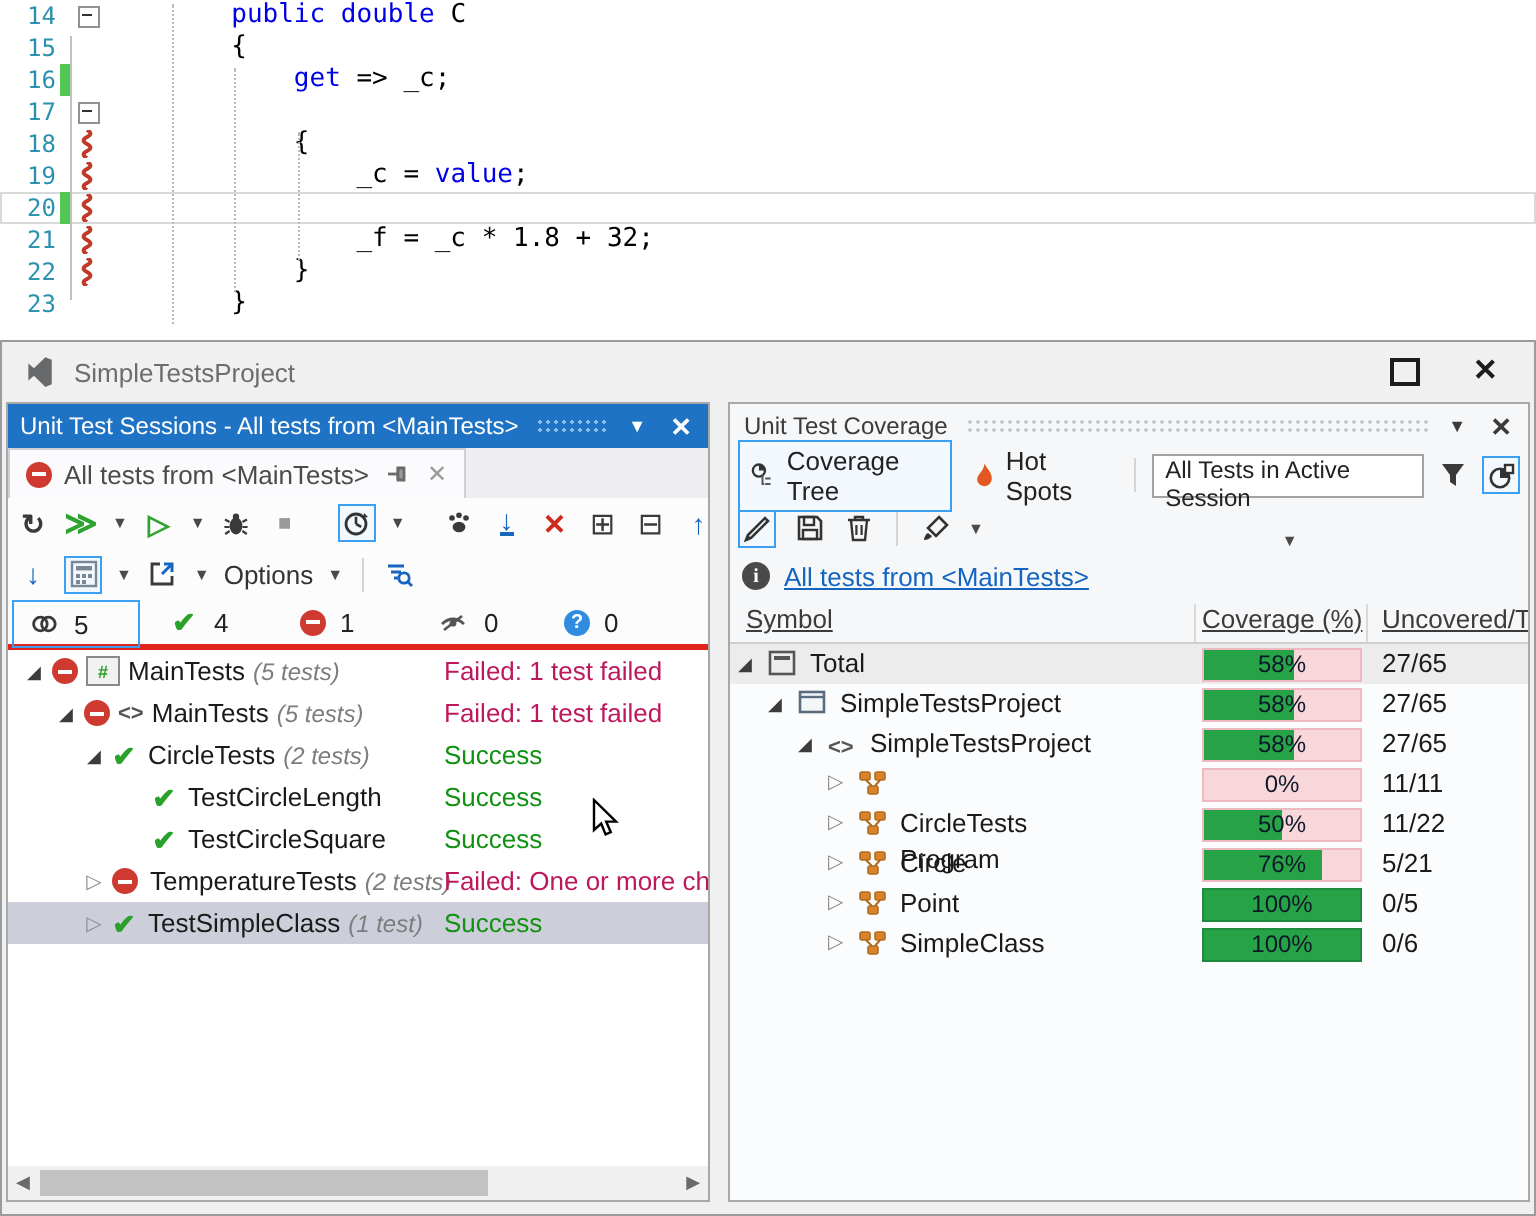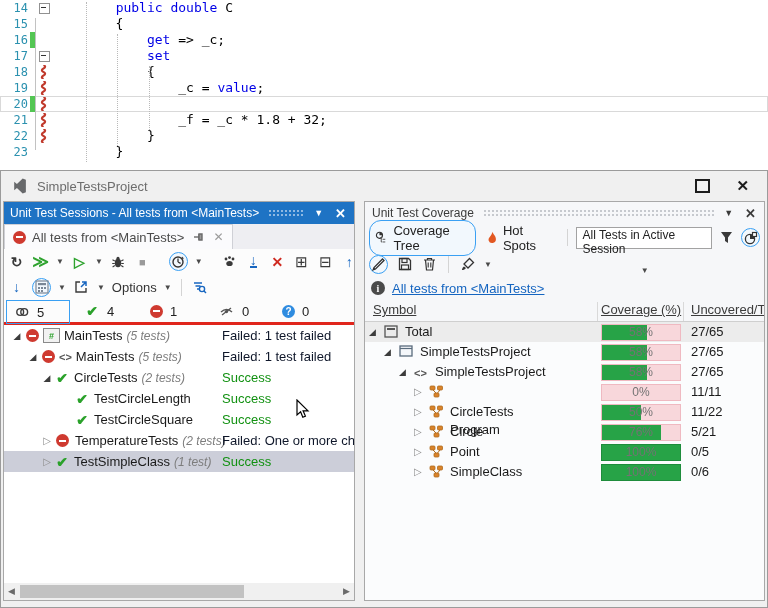--- a/index.html
+++ b/index.html
@@ -51,21 +51,21 @@
   .toolbar{height:25px;background:#fcfcfc;display:flex;align-items:center;gap:7px;
            padding:0 4px;flex:0 0 auto;}
   .tb-sep{width:1px;height:17px;background:#d4d4d4;margin:0 2px;}
   .ico{display:inline-flex;align-items:center;justify-content:center;width:17px;height:17px;flex:0 0 auto;}
   .glyph{font-size:14px;color:#3a3a3a;}
   .green{color:#2fa32f;font-weight:bold;}
   .blue{color:#1766c0;font-weight:bold;}
   .redx{color:#cf2a20;font-weight:bold;}
   .gray{color:#9a9a9a;}
   .ddcaret{font-size:8px;color:#4a4a4a;}
-  .sel-box{border:1px solid #3aa0f3;background:#f2f8fd;border-radius:12px;}
+  .sel-box{border:1px solid #3aa0f3;background:#f2f8fd;border-radius:0;}
   .dl-under{border-bottom:2px solid #1766c0;line-height:11px;}
   .opt-label{font-size:13px;color:#333;}
   .lp-status{height:22px;background:#fcfcfc;position:relative;flex:0 0 auto;font-size:13px;color:#222;}
   .st-item{position:absolute;top:0;height:22px;display:flex;align-items:center;gap:7px;}
   .st-box{border:1px solid #3aa0f3;padding:0 6px;width:50px;}
   .qcirc{width:13px;height:13px;border-radius:50%;background:#2f8ce0;color:#fff;font-size:10px;
          font-weight:bold;display:inline-flex;align-items:center;justify-content:center;}
   .stop{width:13px;height:13px;border-radius:50%;background:#cf3a30;display:inline-flex;
         align-items:center;justify-content:center;flex:0 0 auto;}
   .stop i{display:block;width:7px;height:2px;background:#fff;}
@@ -73,21 +73,21 @@
   .test-tree{flex:1;background:#fff;overflow:hidden;position:relative;}
   .t-row{height:21px;display:flex;align-items:center;position:relative;font-size:13px;white-space:nowrap;}
   .t-row.sel{background:#ccced9;}
   .exp{width:14px;text-align:center;flex:0 0 auto;}
   .exp-open{font-size:9px;color:#3c3c3c;}
   .exp-closed{font-size:10px;color:#8c8c8c;}
   .chk{color:#2aa12a;font-weight:bold;font-size:14px;width:16px;text-align:center;flex:0 0 auto;}
   .t-name{color:#1a1a1a;margin-left:4px;}
   .t-count{color:#7d7d7d;font-style:italic;font-size:12px;margin-left:4px;}
   .t-result{position:absolute;left:218px;top:0;height:21px;line-height:21px;}
-  .res-failed{color:#0f172a;}
+  .res-failed{color:#be185d;}
   .res-passed{color:#129112;}
   .icoproj{width:15px;height:13px;border:1px solid #8a8a8a;background:#f2f2f2;color:#2aa12a;
            font-size:9px;font-weight:bold;display:inline-flex;align-items:center;justify-content:center;
            margin-left:2px;flex:0 0 auto;}
   .icons-ns{color:#555;font-size:11px;font-weight:bold;margin-left:2px;flex:0 0 auto;}
   .lp-hscroll{height:17px;background:#f0f0f0;position:relative;flex:0 0 auto;}
   .sc-arrow{position:absolute;top:3px;font-size:9px;color:#6a6a6a;}
   .sc-thumb{position:absolute;left:16px;top:2px;width:224px;height:13px;background:#c2c2c2;}
 
   .splitter{width:9px;flex:0 0 auto;background:#f0f0f0;}
@@ -116,36 +116,36 @@
   .cov-rows{flex:1;background:#fbfcfd;overflow:hidden;}
   .c-row{height:20px;position:relative;font-size:13px;white-space:nowrap;}
   .c-row.sel{background:#ececec;}
   .c-exp{position:absolute;top:0;height:20px;line-height:20px;}
   .c-ico{position:absolute;top:3px;}
   .c-name{position:absolute;top:0;height:20px;line-height:20px;color:#1a1a1a;}
   .c-bar{position:absolute;left:236px;top:2px;width:78px;height:15px;background:#f8d7db;
          border:1px solid #efb9c1;}
   .c-bar.full{border-color:#1e8c3c;}
   .c-fill{position:absolute;left:0;top:0;bottom:0;background:#27a347;}
-  .c-pct{position:absolute;inset:0;text-align:center;font-size:12px;line-height:15px;color:#737373;}
+  .c-pct{position:absolute;inset:0;text-align:center;font-size:12px;line-height:15px;color:#0f172a;}
   .c-frac{position:absolute;left:326px;top:0;height:20px;line-height:20px;color:#1a1a1a;}
 
   .cursor{position:absolute;left:293px;top:399px;pointer-events:none;}
 </style>
 </head>
 <body>
 
 <div id="screen">
 
   <div class="editor">
     <div id="code-lines">
         <div class="ed-row"><span class="g-num">14</span><span class="g-bar"></span><span class="g-fold"><span class="fold-box"></span></span><span class="code"><span class="pl">        </span><span class="kw">public</span><span class="pl"> </span><span class="kw">double</span><span class="pl"> C</span></span></div>
         <div class="ed-row"><span class="g-num">15</span><span class="g-bar"></span><span class="g-fold"></span><span class="code"><span class="pl">        {</span></span></div>
         <div class="ed-row"><span class="g-num">16</span><span class="g-bar on"></span><span class="g-fold"></span><span class="code"><span class="pl">            </span><span class="kw">get</span><span class="pl"> =&gt; _c;</span></span></div>
-        <div class="ed-row"><span class="g-num">17</span><span class="g-bar"></span><span class="g-fold"><span class="fold-box"></span></span><span class="code"><span class="pl">            </span><span class="kw">set</span></span></div>
+        <div class="ed-row"><span class="g-num">17</span><span class="g-bar"></span><span class="g-fold"><span class="fold-box"></span></span></div>
         <div class="ed-row"><span class="g-num">18</span><span class="g-bar"></span><span class="g-fold"><svg class="squig" width="9" height="14" viewBox="0 0 9 14">
               <path d="M4.5 0q3.4 1.8 0 3.5t0 3.5 0 3.5 0 3.5" fill="none" stroke="#c0392b" stroke-width="2"></path>
             </svg></span><span class="code"><span class="pl">            {</span></span></div>
         <div class="ed-row"><span class="g-num">19</span><span class="g-bar"></span><span class="g-fold"><svg class="squig" width="9" height="14" viewBox="0 0 9 14">
               <path d="M4.5 0q3.4 1.8 0 3.5t0 3.5 0 3.5 0 3.5" fill="none" stroke="#c0392b" stroke-width="2"></path>
             </svg></span><span class="code"><span class="pl">                _c = </span><span class="kw">value</span><span class="pl">;</span></span></div>
         <div class="ed-row current"><span class="g-num">20</span><span class="g-bar on"></span><span class="g-fold"><svg class="squig" width="9" height="14" viewBox="0 0 9 14">
               <path d="M4.5 0q3.4 1.8 0 3.5t0 3.5 0 3.5 0 3.5" fill="none" stroke="#c0392b" stroke-width="2"></path>
             </svg></span></div>
         <div class="ed-row"><span class="g-num">21</span><span class="g-bar"></span><span class="g-fold"><svg class="squig" width="9" height="14" viewBox="0 0 9 14">

